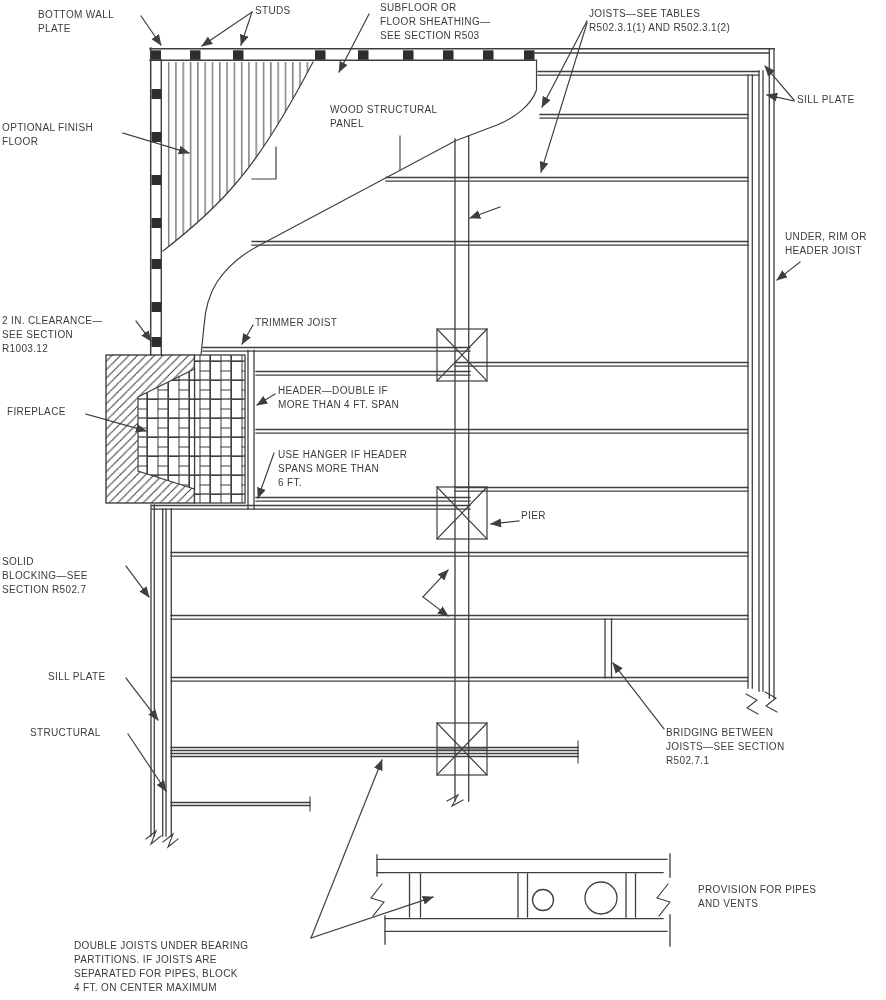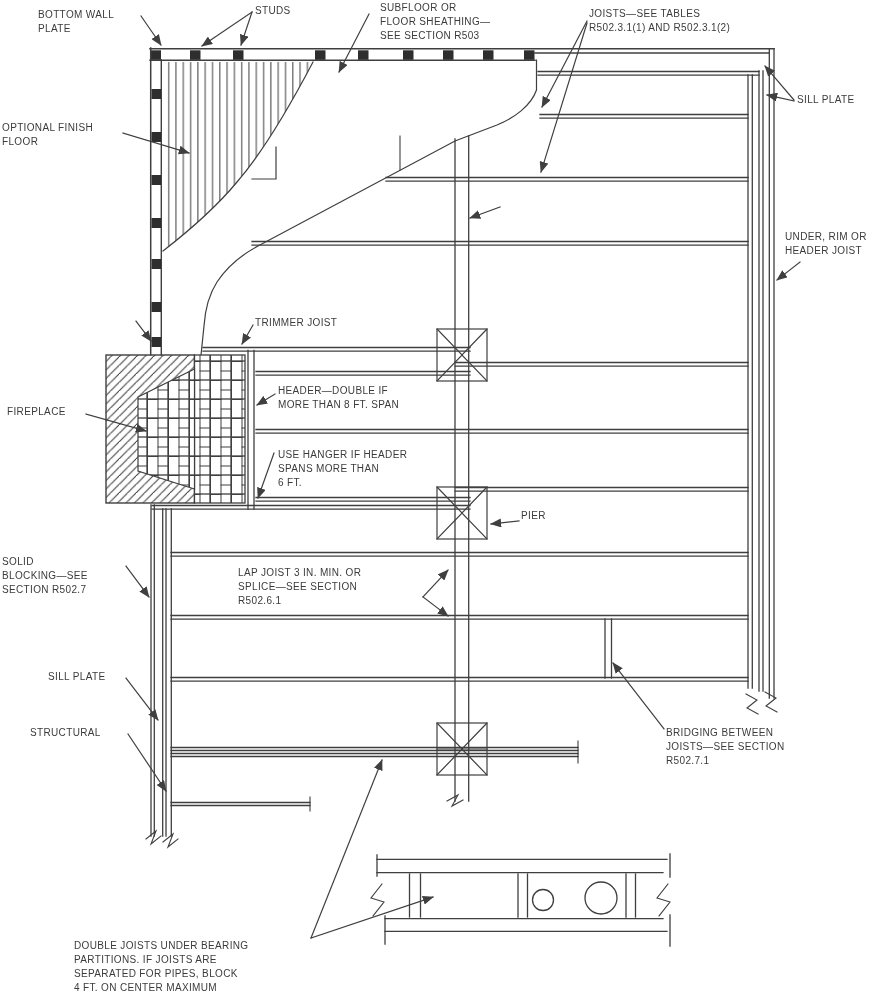--- a/index.html
+++ b/index.html
@@ -232,41 +232,45 @@
 
 <div class="lbl" style="left:38px;top:8px">BOTTOM WALL
 PLATE</div>
 <div class="lbl" style="left:255px;top:4px">STUDS</div>
 <div class="lbl" style="left:380px;top:1px">SUBFLOOR OR
 FLOOR SHEATHING—
 SEE SECTION R503</div>
 <div class="lbl" style="left:589px;top:7px">JOISTS—SEE TABLES
 R502.3.1(1) AND R502.3.1(2)</div>
 <div class="lbl" style="left:797px;top:93px">SILL PLATE</div>
+<div class="lbl" style="left:330px;top:103px">WOOD STRUCTURAL
+PANEL</div>
 <div class="lbl" style="left:785px;top:230px">UNDER, RIM OR
 HEADER JOIST</div>
 <div class="lbl" style="left:2px;top:121px">OPTIONAL FINISH
 FLOOR</div>
+<div class="lbl" style="left:2px;top:314px">2 IN. CLEARANCE—
+SEE SECTION
+R1003.12</div>
 <div class="lbl" style="left:255px;top:316px">TRIMMER JOIST</div>
 <div class="lbl" style="left:278px;top:384px">HEADER—DOUBLE IF
-MORE THAN 8 FT. SPAN</div>
+MORE THAN 4 FT. SPAN</div>
 <div class="lbl" style="left:278px;top:448px">USE HANGER IF HEADER
 SPANS MORE THAN
 6 FT.</div>
 <div class="lbl" style="left:7px;top:405px">FIREPLACE</div>
 <div class="lbl" style="left:521px;top:509px">PIER</div>
 <div class="lbl" style="left:2px;top:555px">SOLID
 BLOCKING—SEE
 SECTION R502.7</div>
-<div class="lbl" style="left:238px;top:566px">LAP JOIST 3 IN. MIN. OR
-SPLICE—SEE SECTION
-R502.6.1</div>
 <div class="lbl" style="left:48px;top:670px">SILL PLATE</div>
 <div class="lbl" style="left:30px;top:726px">STRUCTURAL</div>
 <div class="lbl" style="left:666px;top:726px">BRIDGING BETWEEN
 JOISTS—SEE SECTION
 R502.7.1</div>
 <div class="lbl" style="left:74px;top:939px">DOUBLE JOISTS UNDER BEARING
 PARTITIONS. IF JOISTS ARE
 SEPARATED FOR PIPES, BLOCK
 4 FT. ON CENTER MAXIMUM</div>
+<div class="lbl" style="left:698px;top:883px">PROVISION FOR PIPES
+AND VENTS</div>
 
 </div>
 
 </body></html>

